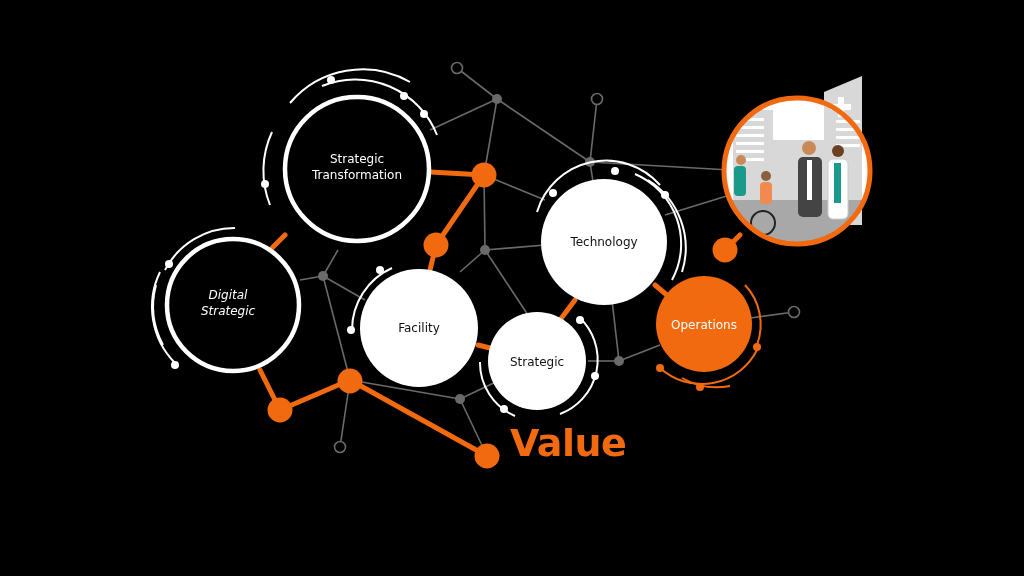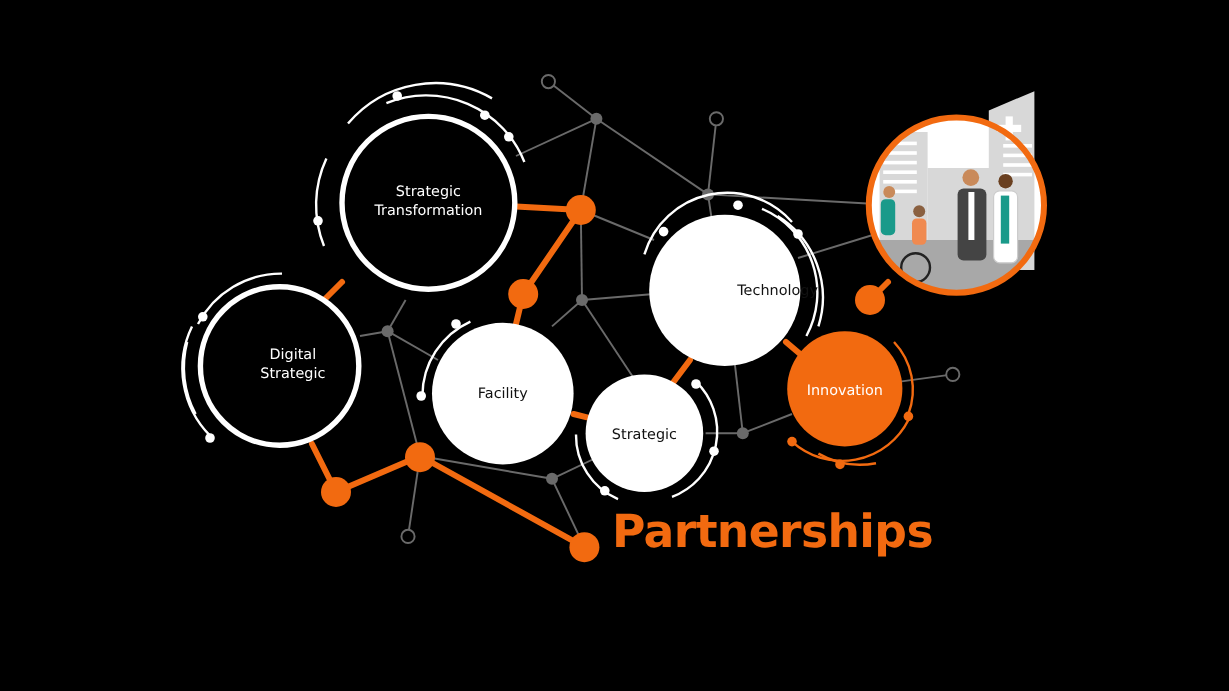--- a/index.html
+++ b/index.html
@@ -184,25 +184,25 @@
     </g>
     <circle cx="797" cy="171" r="73" fill="none" stroke="#f26a10" stroke-width="5"></circle>
   </g>
 </svg>
 
 <div class="node-label dark" style="left:357px; top:167px;">
   <div>Strategic</div>
   <div>Transformation</div>
 </div>
 
-<div class="node-label dark" style="left:244px; top:303px;">
+<div class="node-label dark" style="left:228px; top:303px;font-style:italic;">
   <div>Digital</div>
   <div>Strategic</div>
 </div>
 
 <div class="node-label light" style="left:419px; top:328px;">Facility</div>
 <div class="node-label light" style="left:537px; top:362px;">Strategic</div>
-<div class="node-label light" style="left:604px; top:242px;margin-left:44px;">Technology</div>
-<div class="node-label dark" style="left:704px; top:325px;">Innovation</div>
+<div class="node-label light" style="left:604px; top:242px;">Technology</div>
+<div class="node-label dark" style="left:704px; top:325px;">Operations</div>
 
 <div class="title">
-  <div>Partnerships</div>
+  <div>Value</div>
 </div>
 
 </body></html>

